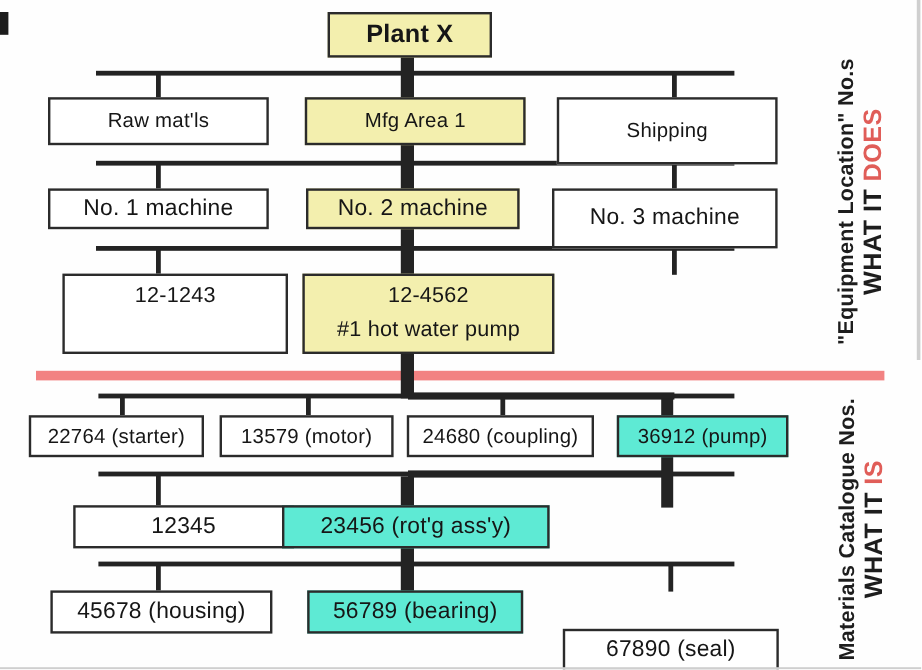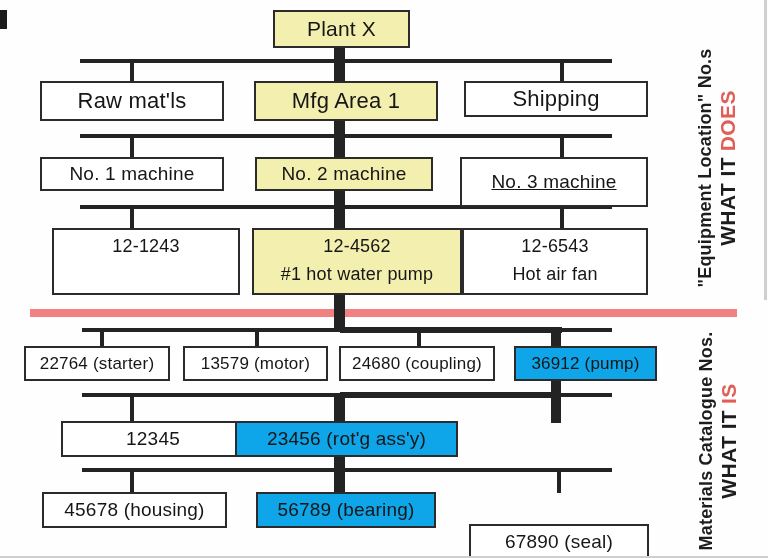--- a/index.html
+++ b/index.html
@@ -14,23 +14,23 @@
   .trunk{position:absolute;background:#232323;width:11px;}
   .trunk.mid{width:10px;}
   .divider{position:absolute;background:#f28282;}
   
   .node{
     position:absolute;box-sizing:border-box;border:2px solid #2b2b2b;background:#ffffff;
     display:flex;align-items:center;justify-content:center;text-align:center;
     line-height:1.05;letter-spacing:0.2px;
   }
   .node.yellow{background:#f3efae;}
-  .node.blue{background:#0ea5e9;}
+  .node.blue{background:#5eead4;}
   .node.twoline{flex-direction:column;justify-content:space-between;padding:7px 2px 9px 2px;}
-  .f21{font-size:21px;} .f22{font-size:22px;} .f19{font-size:19px;text-align:right;}
+  .f21{font-size:21px;} .f22{font-size:17px;} .f19{font-size:19px;text-align:right;}
   .f18{font-size:18px;} .f17{font-size:17px;text-align:center;}
   
   .side-label{
     position:absolute;transform:rotate(-90deg);transform-origin:center;
     text-align:center;font-weight:bold;white-space:nowrap;color:#1d1d1d;
   }
   .side-label .small{font-size:18px;display:block;letter-spacing:0.2px;}
   .side-label .big{font-size:21px;display:block;letter-spacing:0.4px;}
   .accent{color:#e05d58;margin-left:0.28em;}
   
@@ -69,40 +69,36 @@
   <div class="stub" style="left:560px;top:137px;height:21px;"></div>
   <div class="stub" style="left:130px;top:208px;height:21px;"></div>
   <div class="stub" style="left:560px;top:208px;height:21px;"></div>
   <div class="stub" style="left:100px;top:331px;height:15px;"></div>
   <div class="stub" style="left:255px;top:331px;height:15px;"></div>
   <div class="stub" style="left:417px;top:331px;height:15px;"></div>
   <div class="stub" style="left:130px;top:396px;height:26px;"></div>
   <div class="stub" style="left:130px;top:471px;height:22px;"></div>
   <div class="stub" style="left:557px;top:471px;height:22px;"></div>
 
-  <div class="node yellow f21" style="left:273px;top:10px;width:137px;height:38px;">Plant X</div>
+  <div class="node yellow f21" style="left:273px;top:10px;width:137px;height:38px;font-weight:bold;">Plant X</div>
 
   <div class="node f22" style="left:40px;top:81px;width:184px;height:40px;">Raw mat'ls</div>
   <div class="node yellow f22" style="left:254px;top:81px;width:184px;height:40px;">Mfg Area 1</div>
-  <div class="node f22" style="left:464px;top:81px;width:184px;height:36px;">Shipping</div>
+  <div class="node f22" style="left:464px;top:81px;width:184px;height:56px;">Shipping</div>
 
   <div class="node f19" style="left:40px;top:157px;width:184px;height:34px;">No. 1 machine</div>
   <div class="node yellow f19" style="left:255px;top:157px;width:178px;height:34px;">No. 2 machine</div>
-  <div class="node f19" style="left:460px;top:157px;width:188px;height:50px;text-decoration:underline;">No. 3 machine</div>
+  <div class="node f19" style="left:460px;top:157px;width:188px;height:50px;">No. 3 machine</div>
 
   <div class="node twoline f18" style="left:52px;top:228px;width:188px;height:67px;">
     <span>12-1243</span>
   </div>
   <div class="node twoline yellow f18" style="left:252px;top:228px;width:210px;height:67px;">
     <span>12-4562</span>
     <span>#1 hot water pump</span>
-  </div>
-  <div class="node twoline f18" style="left:462px;top:228px;width:186px;height:67px;">
-    <span>12-6543</span>
-    <span>Hot air fan</span>
   </div>
 
   <div class="node f17" style="left:24px;top:346px;width:146px;height:35px;">22764 (starter)</div>
   <div class="node f17" style="left:183px;top:346px;width:145px;height:35px;">13579 (motor)</div>
   <div class="node f17" style="left:339px;top:346px;width:156px;height:35px;">24680 (coupling)</div>
   <div class="node blue f17" style="left:514px;top:346px;width:143px;height:35px;">36912 (pump)</div>
 
   <div class="node f19" style="left:61px;top:421px;width:184px;height:36px;">12345</div>
   <div class="node blue f19" style="left:235px;top:421px;width:223px;height:36px;">23456 (rot'g ass'y)</div>
 

